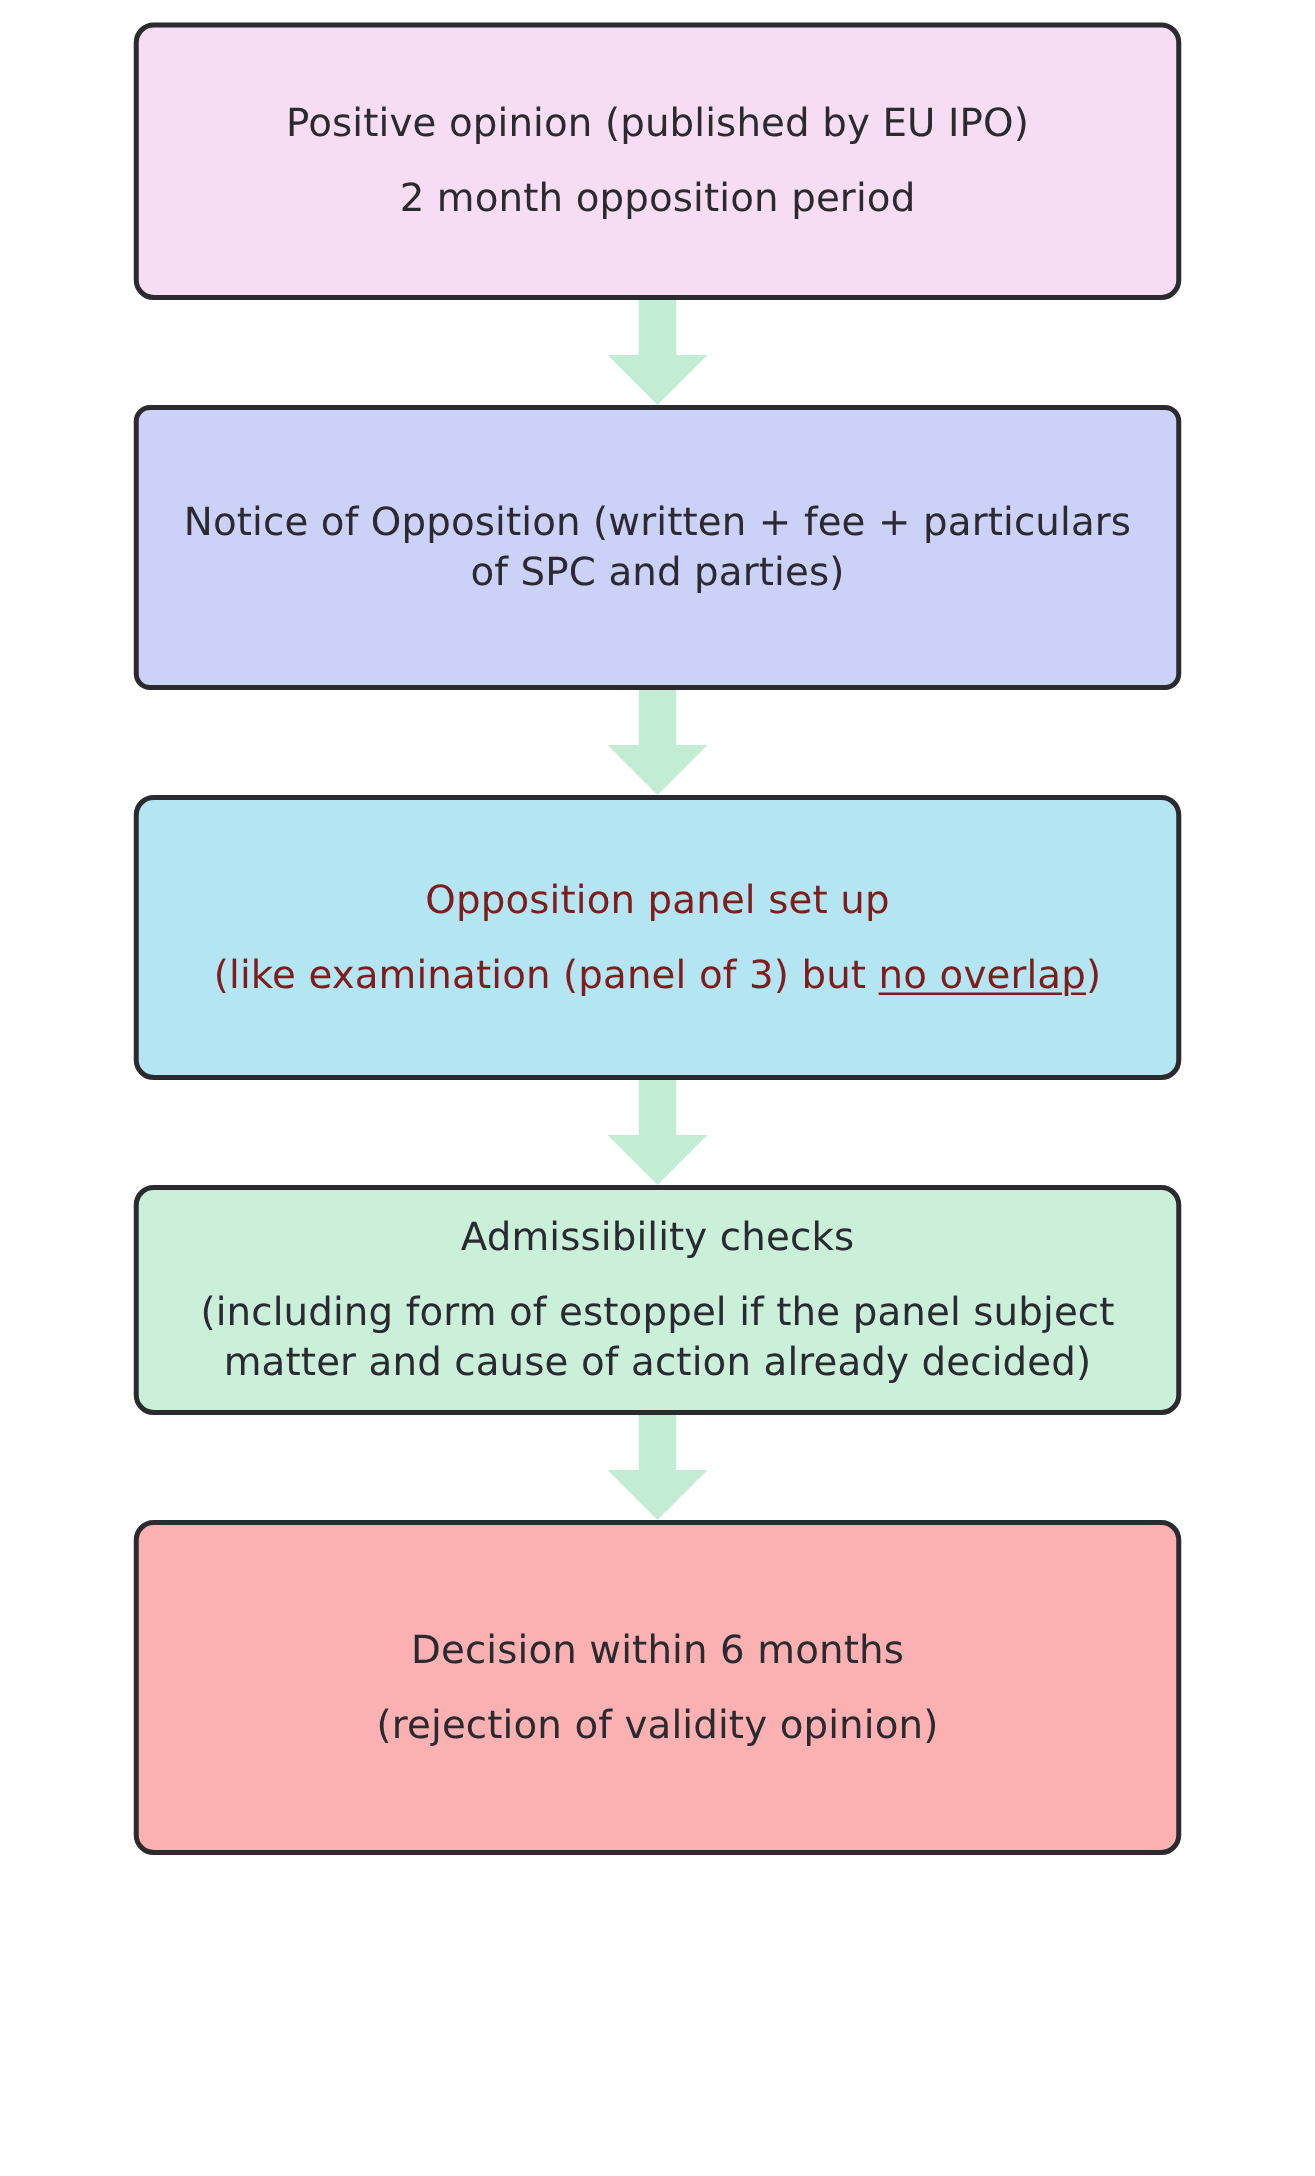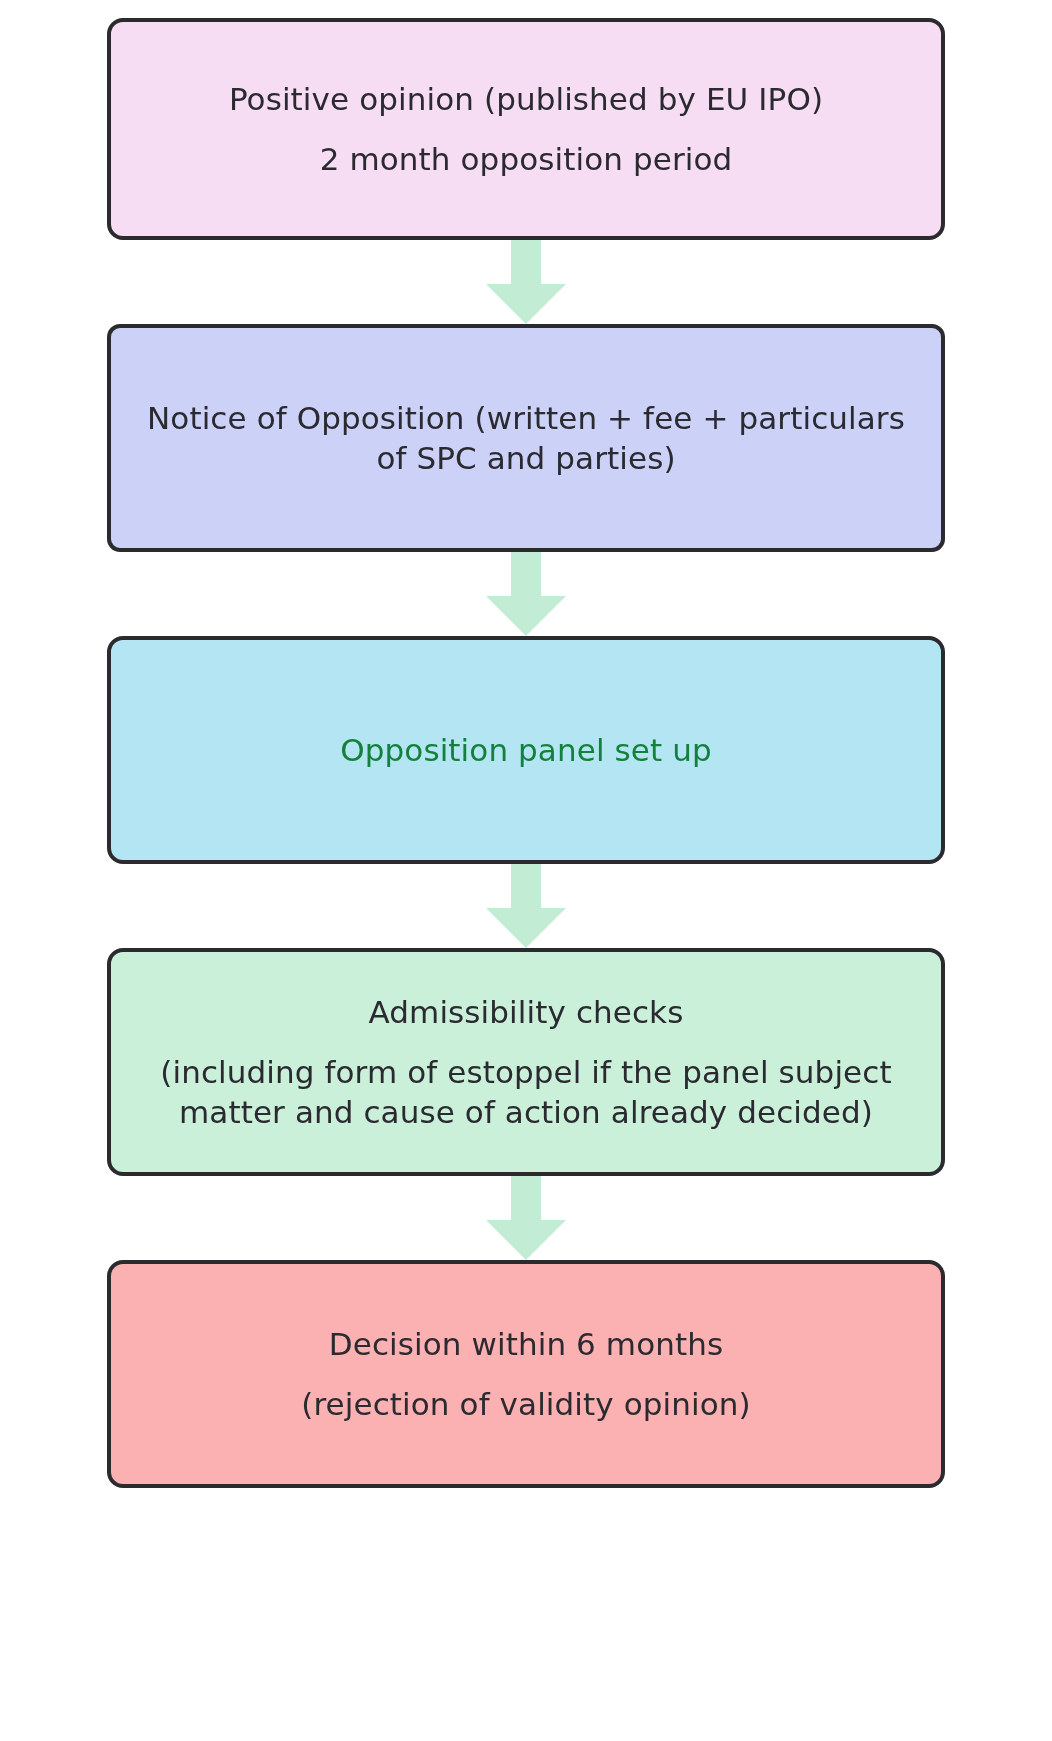--- a/index.html
+++ b/index.html
@@ -60,22 +60,22 @@
   .line .u {
     text-decoration: underline;
     text-underline-offset: 4px;
     text-decoration-thickness: 2px;
   }
 
   
   #node-0 { height: 222px; margin-top: 2px; }
   #node-1 { height: 228px; border-radius: 13px; }
   #node-2 { height: 228px; }
-  #node-3 { height: 228px; }
-  #node-4 { height: 228px; }
+  #node-3 { height: 184px; }
+  #node-4 { height: 268px; }
 
   .arrow {
     width: 96px;
     height: 84px;
     flex: none;
   }
   .arrow svg { display: block; width: 100%; height: 100%; }
 
   .gap-0 { height: 16px; }
 </style>
@@ -94,22 +94,23 @@
       </svg>
     </div>
     <div class="node" id="node-1" style="background: rgb(204, 209, 247); border-color: rgb(43, 43, 47); color: rgb(42, 42, 48);">
       <div class="line">Notice of Opposition (written + fee + particulars of SPC and parties)</div>
     </div>
     <div class="arrow">
       <svg viewBox="0 0 96 84" preserveAspectRatio="none">
         <polygon points="33,0 63,0 63,44 88,44 48,84 8,44 33,44" fill="#c3ecd5"></polygon>
       </svg>
     </div>
-    <div class="node" id="node-2" style="background: rgb(179, 230, 242); border-color: rgb(43, 43, 47); color: #15803d;">
+    <div class="node" id="node-2" style="background: rgb(179, 230, 242); border-color: rgb(43, 43, 47); color: #7f1d1d;">
       <div class="line">Opposition panel set up</div>
+      <div class="line">(like examination (panel of 3) but <span class="u">no overlap</span>)</div>
     </div>
     <div class="arrow">
       <svg viewBox="0 0 96 84" preserveAspectRatio="none">
         <polygon points="33,0 63,0 63,44 88,44 48,84 8,44 33,44" fill="#c3ecd5"></polygon>
       </svg>
     </div>
     <div class="node" id="node-3" style="background: rgb(202, 240, 218); border-color: rgb(43, 43, 47); color: rgb(42, 42, 48);">
       <div class="line">Admissibility checks</div>
       <div class="line">(including form of estoppel if the panel subject matter and cause of action already decided)</div>
     </div>

